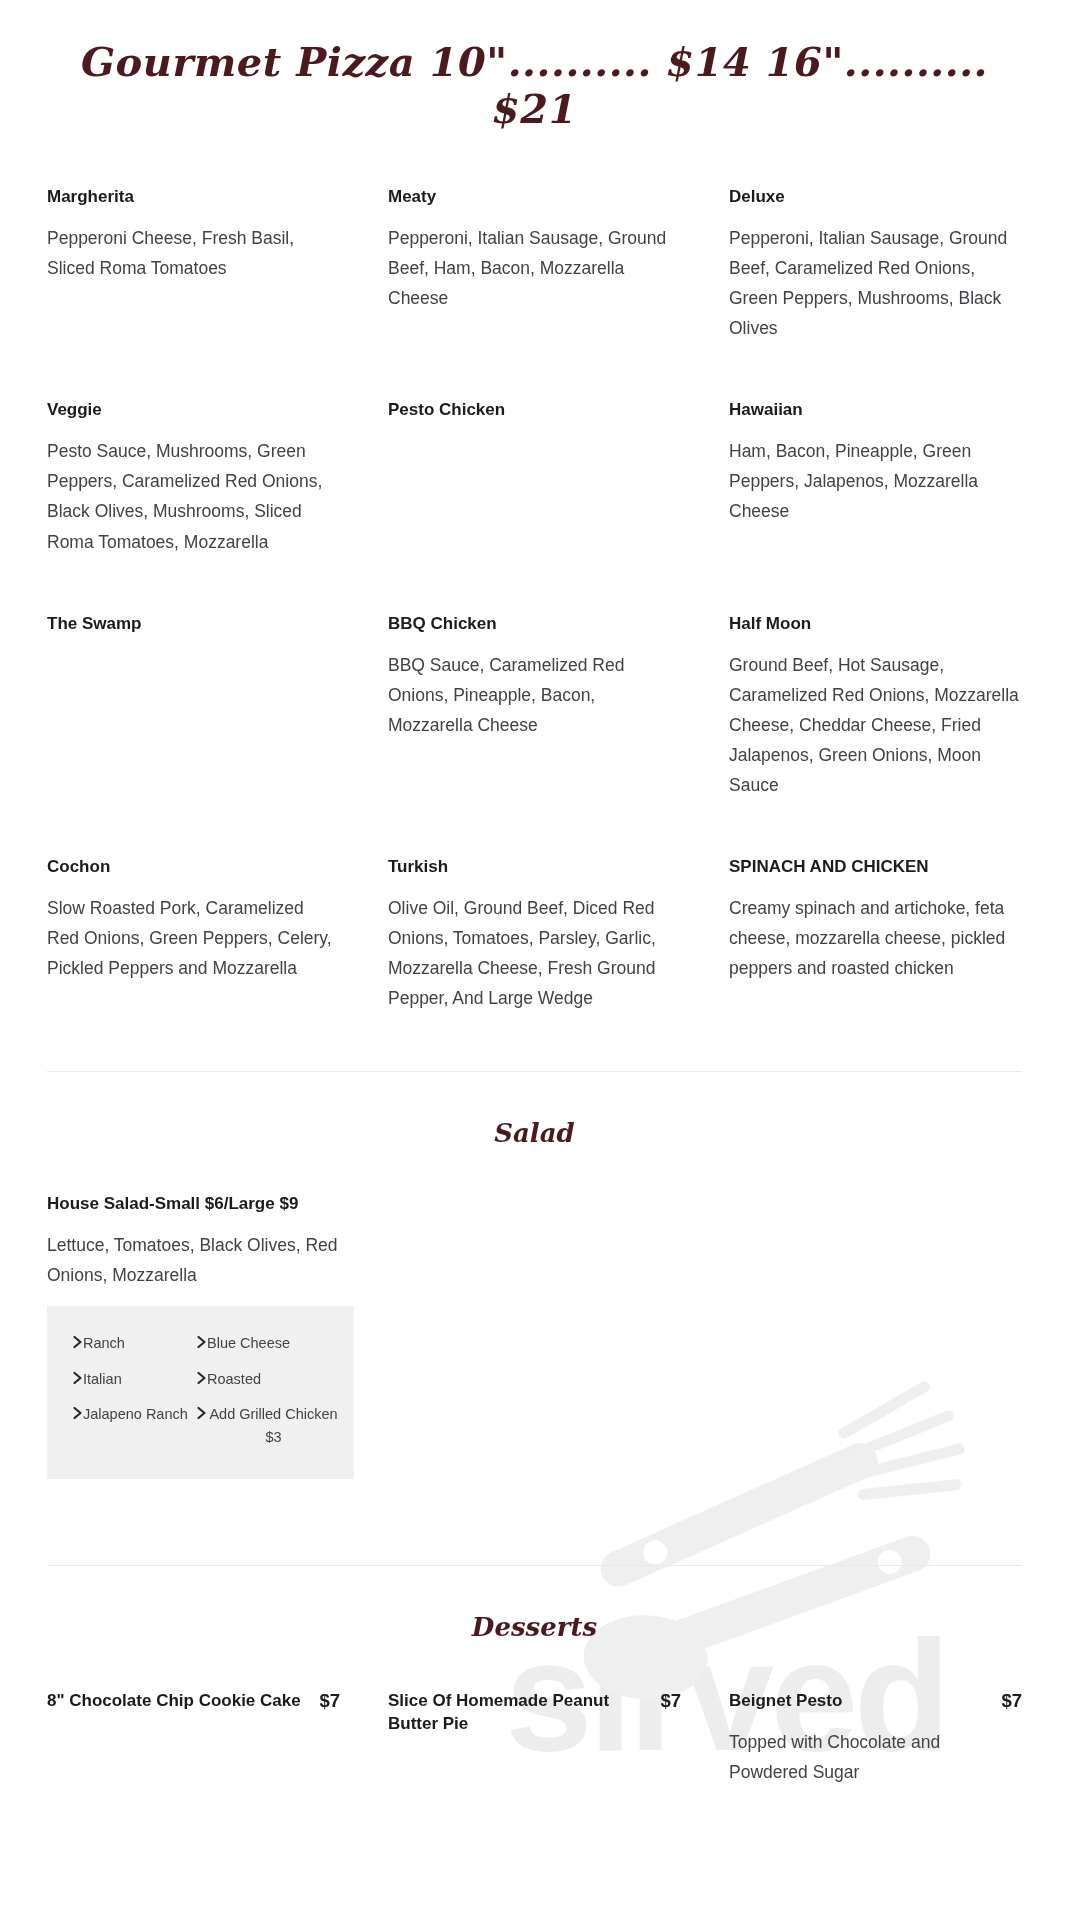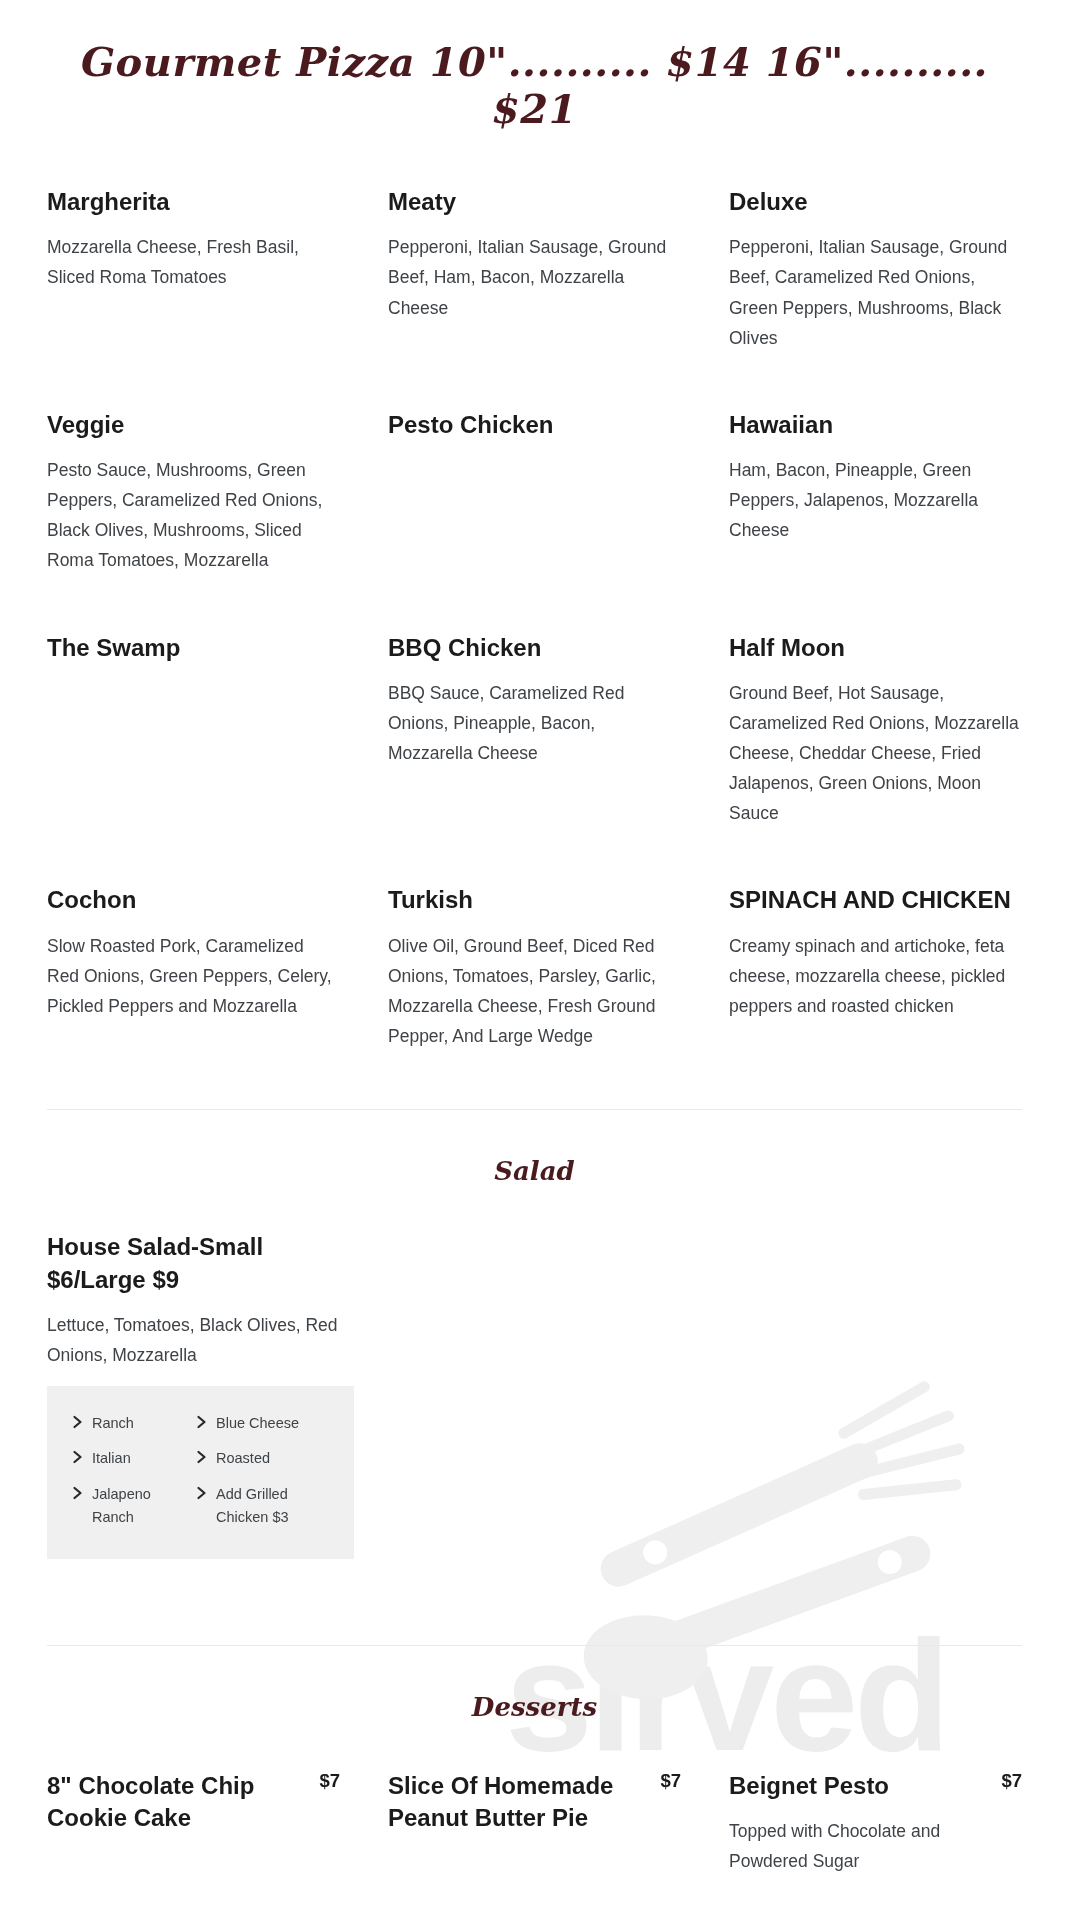--- a/index.html
+++ b/index.html
@@ -21,37 +21,37 @@
   h2.script { font-size: 26px; margin: 46px 0 0 0; }
 
   .grid3 {
     display: grid; grid-template-columns: repeat(3, 1fr);
     column-gap: 48px; row-gap: 56px;
   }
   .pizza-grid { margin-top: 54px; }
   .desserts-grid { margin-top: 48px; }
 
   .item-name {
-    font-size: 24px; font-weight: 700; color: #1b1b1b;
+    font-size: 17px; font-weight: 700; color: #1b1b1b;
     margin: 0 0 14px 0; line-height: 1.35;
   }
   .item-desc { font-size: 17.5px; line-height: 1.72; margin: 0; color: #3f4347; }
 
   hr.divider { border: none; border-top: 1px solid #e9e9e9; margin: 58px 0 0 0; }
   hr.divider2 { margin-top: 86px; }
 
   .salad-item { width: 307px; margin-top: 45px; }
 
   .options-box {
     background: #f0f0f0; margin-top: 16px;
     padding: 26px 14px 30px 25px;
     display: grid; grid-template-columns: 118px 1fr;
     column-gap: 6px; row-gap: 12px;
   }
-  .option { display: flex; gap: 9px; font-size: 14.5px; line-height: 1.6; color: #3f4347; }
+  .option { display: flex; font-size: 14.5px; line-height: 1.6; color: #3f4347; text-align: center; }
   .option .chev { flex: 0 0 auto; margin-top: 3px; }
 
   .dessert-head { display: flex; justify-content: space-between; align-items: flex-start; gap: 14px; margin-bottom: 14px; }
   .dessert-head .item-name { margin: 0; }
   .price { font-weight: 700; font-size: 18.5px; color: #1b1b1b; white-space: nowrap; }
 
   .watermark-text {
     position: absolute; left: 505px; top: 1616px; z-index: 0;
     font-size: 158px; font-weight: 700; letter-spacing: -4px;
     color: #ededed; line-height: 1; user-select: none;
@@ -86,21 +86,21 @@
   </svg>
 </div>
 
 <div class="content">
 
   <h1 class="script">Gourmet Pizza 10".......... $14 16".......... $21</h1>
 
   <div class="grid3 pizza-grid">
     <div class="item">
       <h3 class="item-name">Margherita</h3>
-      <p class="item-desc">Mozzarella Cheese, Fresh Basil, Sliced Roma Tomatoes</p>
+      <p class="item-desc">Pepperoni Cheese, Fresh Basil, Sliced Roma Tomatoes</p>
     </div>
     <div class="item">
       <h3 class="item-name">Meaty</h3>
       <p class="item-desc">Pepperoni, Italian Sausage, Ground Beef, Ham, Bacon, Mozzarella Cheese</p>
     </div>
     <div class="item">
       <h3 class="item-name">Deluxe</h3>
       <p class="item-desc">Pepperoni, Italian Sausage, Ground Beef, Caramelized Red Onions, Green Peppers, Mushrooms, Black Olives</p>
     </div>
     <div class="item">

